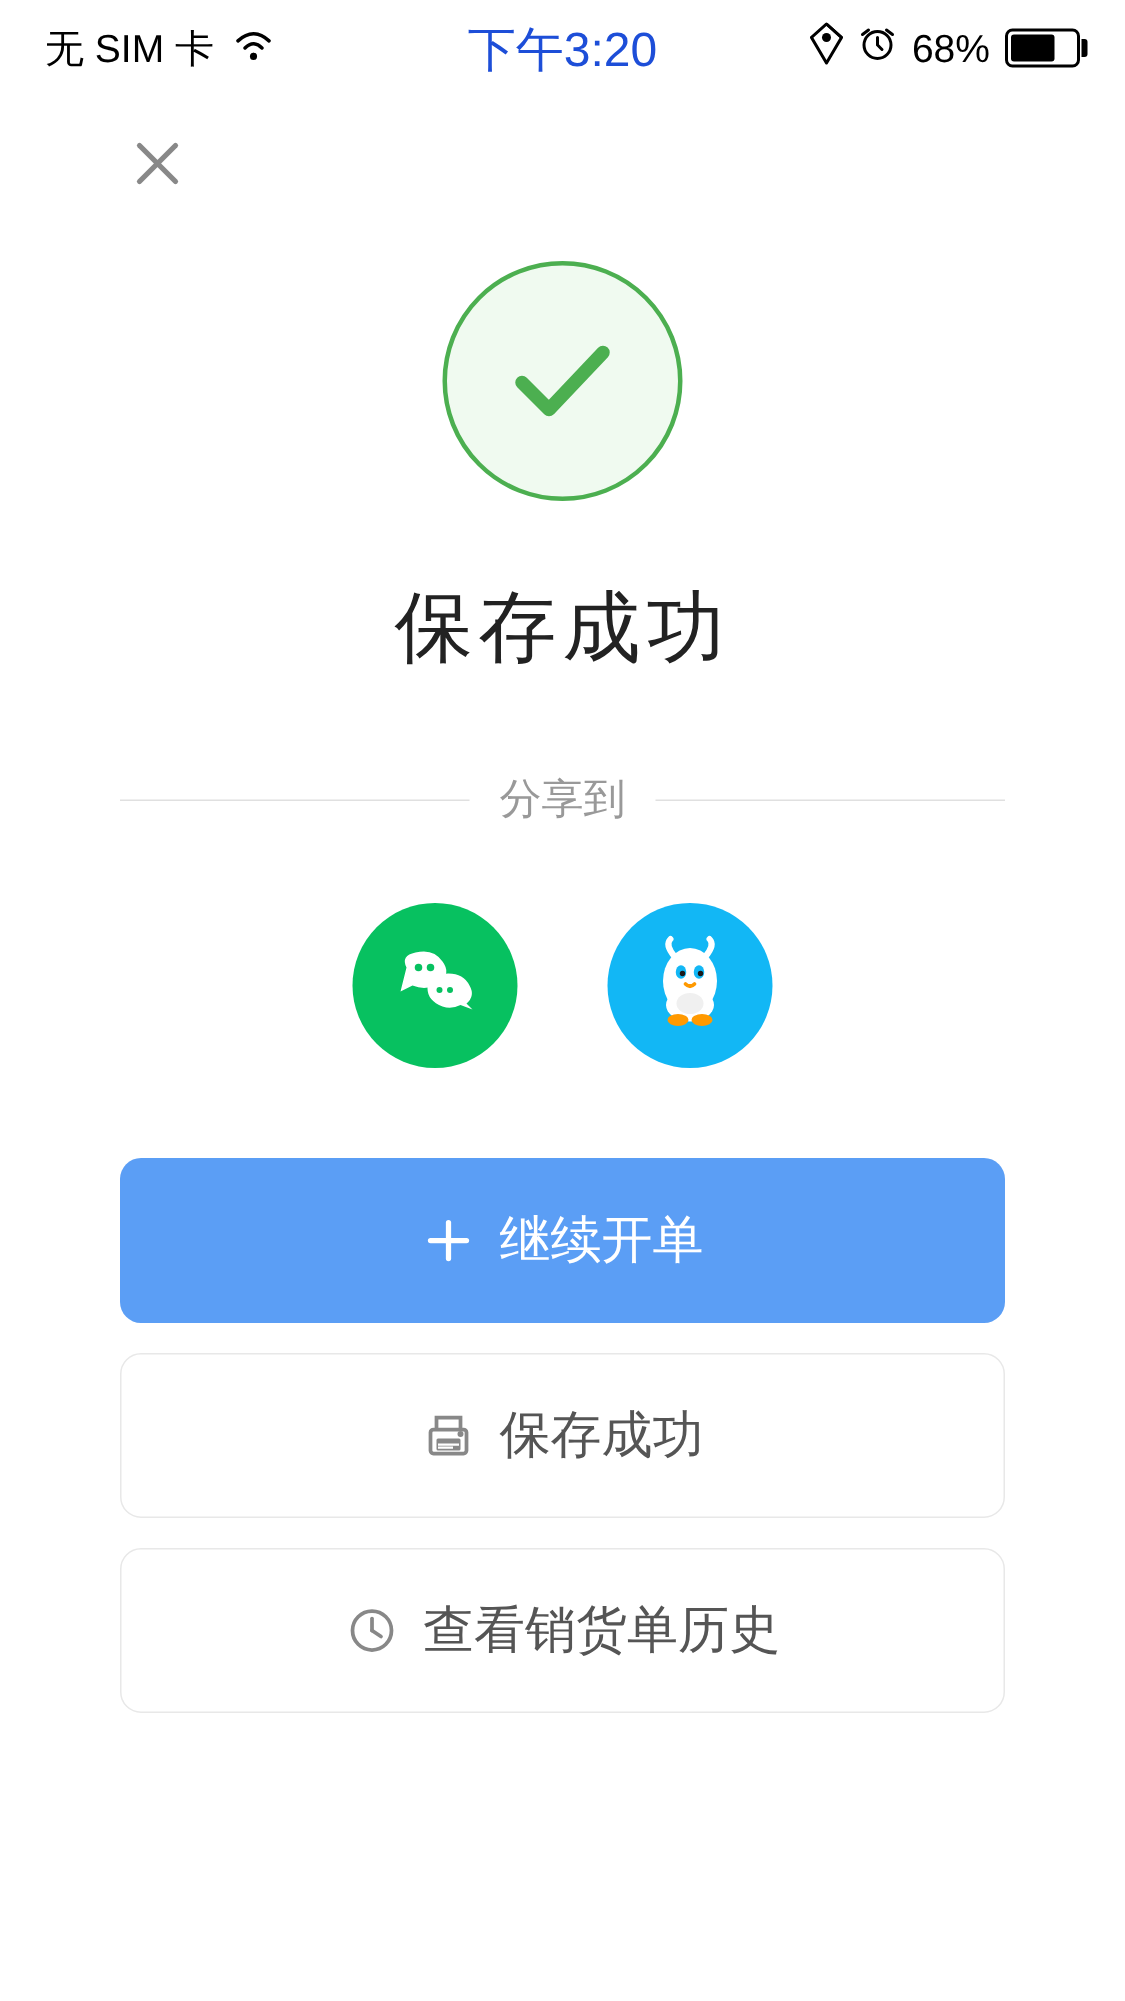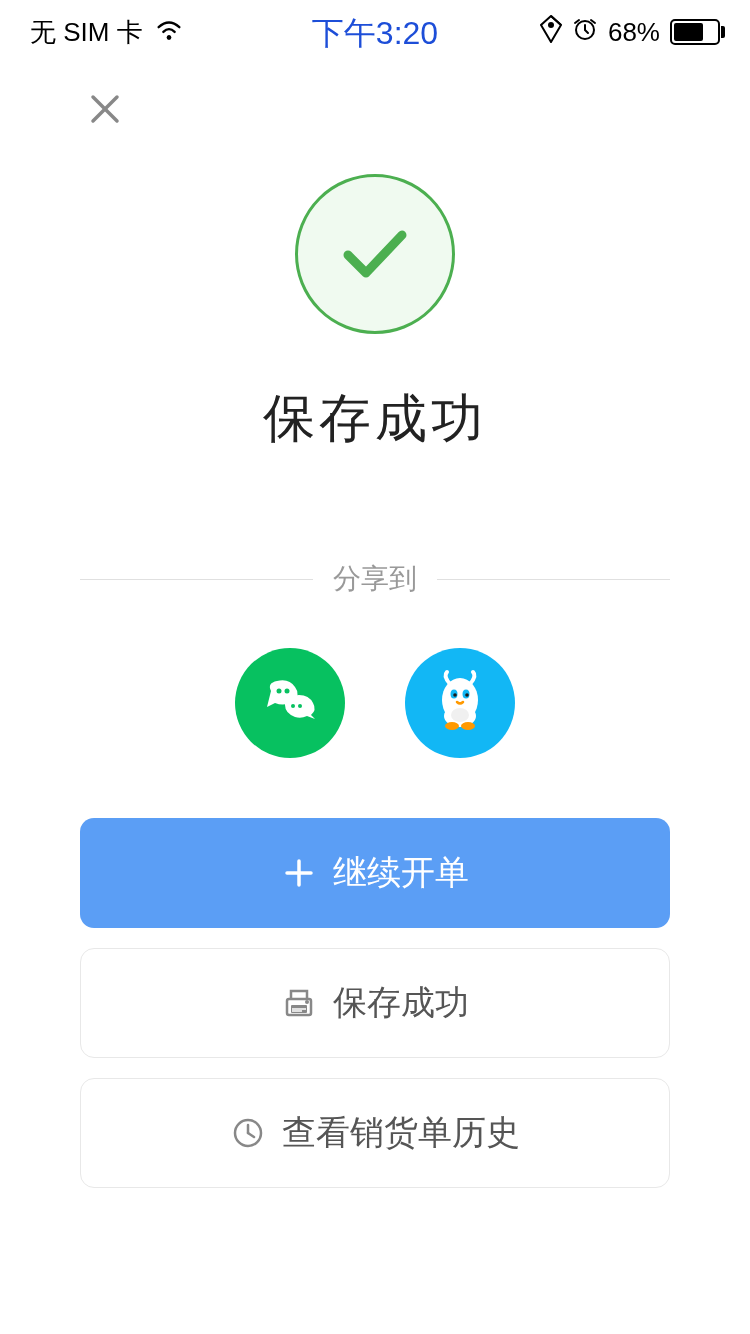--- a/index.html
+++ b/index.html
@@ -135,21 +135,20 @@
     
     .share-section {
       width: 100%;
       margin-bottom: 60px;
     }
     .share-divider {
       display: flex;
       align-items: center;
       gap: 20px;
       margin-bottom: 50px;
-      margin-top: 46px;
     }
     .share-divider::before,
     .share-divider::after {
       content: '';
       flex: 1;
       height: 1px;
       background: #e0e0e0;
     }
     .share-label {
       font-size: 28px;

